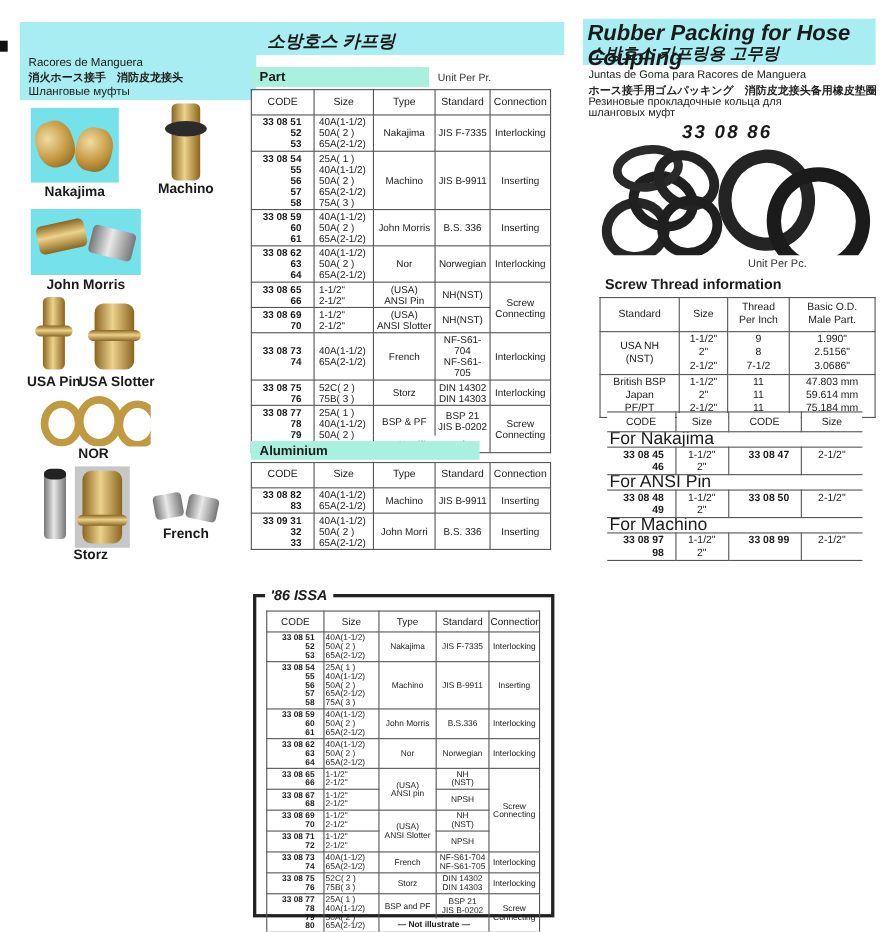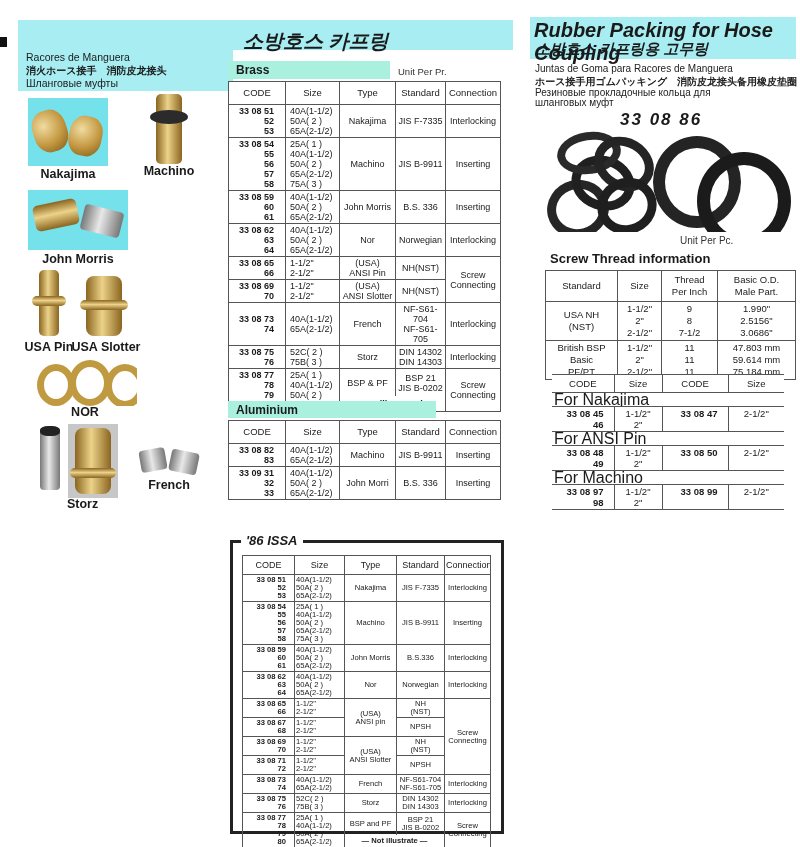--- a/index.html
+++ b/index.html
@@ -5,21 +5,21 @@
   html,body{margin:0;padding:0;background:#ffffff;}
   .page{position:relative;width:800px;height:847px;background:#ffffff;
         font-family:"Liberation Sans", sans-serif;color:#1a1a1a;overflow:hidden;}
   .abs{position:absolute;}
 
   
   .band-cyan{background:#a7edf2;}
   .band-teal{background:#a9f1de;}
 
   .title-en{font-size:22px;font-weight:bold;letter-spacing:0.2px;}
-  .title-ko{font-size:20px;font-weight:bold;font-style:italic;}
+  .title-ko{font-size:16px;font-weight:bold;font-style:italic;}
   .subline{font-size:10.5px;}
   .subline-cjk{font-size:10px;font-weight:600;}
 
   .r-title-en{font-size:20px;font-weight:bold;font-style:italic;}
   .r-title-ko{font-size:15px;font-weight:bold;font-style:italic;}
   .r-sub{font-size:10px;color:#222;}
   .r-code{font-size:17px;font-weight:bold;font-style:italic;letter-spacing:2px;}
   .unit-note{font-size:9.5px;color:#333;}
 
   .band-label{font-size:12px;font-weight:bold;padding:2px 0 0 8px;}
@@ -130,21 +130,21 @@
   </div>
   <div class="abs photo-label" style="left:55px;top:497px;width:55px;">Storz</div>
 
   <div class="photo" style="left:138px;top:443px;width:62px;height:36px;background:#fff;">
     <div class="shape silver-v" style="left:2px;top:6px;width:26px;height:22px;transform:rotate(-10deg);"></div>
     <div class="shape silver-v" style="left:32px;top:8px;width:28px;height:22px;transform:rotate(12deg);"></div>
   </div>
   <div class="abs photo-label" style="left:134px;top:478px;width:70px;">French</div>
 
   <div class="abs band-teal" style="left:228px;top:61px;width:162px;height:18px;">
-    <div class="band-label">Brass</div>
+    <div class="band-label">Part</div>
   </div>
   <div class="abs unit-note" style="left:398px;top:66px;">Unit Per Pr.</div>
   <table id="brass-table" class="abs" style="left:228px;top:81px;width:272px;">
       <colgroup>
         <col style="width: 57px;">
         <col style="width: 54px;">
         <col style="width: 56px;">
         <col style="width: 50px;">
         <col style="width: 55px;">
       </colgroup>
@@ -719,21 +719,21 @@
           </td>
           <td class="">
             <div>1.990"</div>
             <div>2.5156"</div>
             <div>3.0686"</div>
           </td>
         </tr>
         <tr>
           <td class="std-name">
             <div>British BSP</div>
-            <div>Basic</div>
+            <div>Japan</div>
             <div>PF/PT</div>
           </td>
           <td class="">
             <div>1-1/2"</div>
             <div>2"</div>
             <div>2-1/2"</div>
           </td>
           <td class="">
             <div>11</div>
             <div>11</div>

